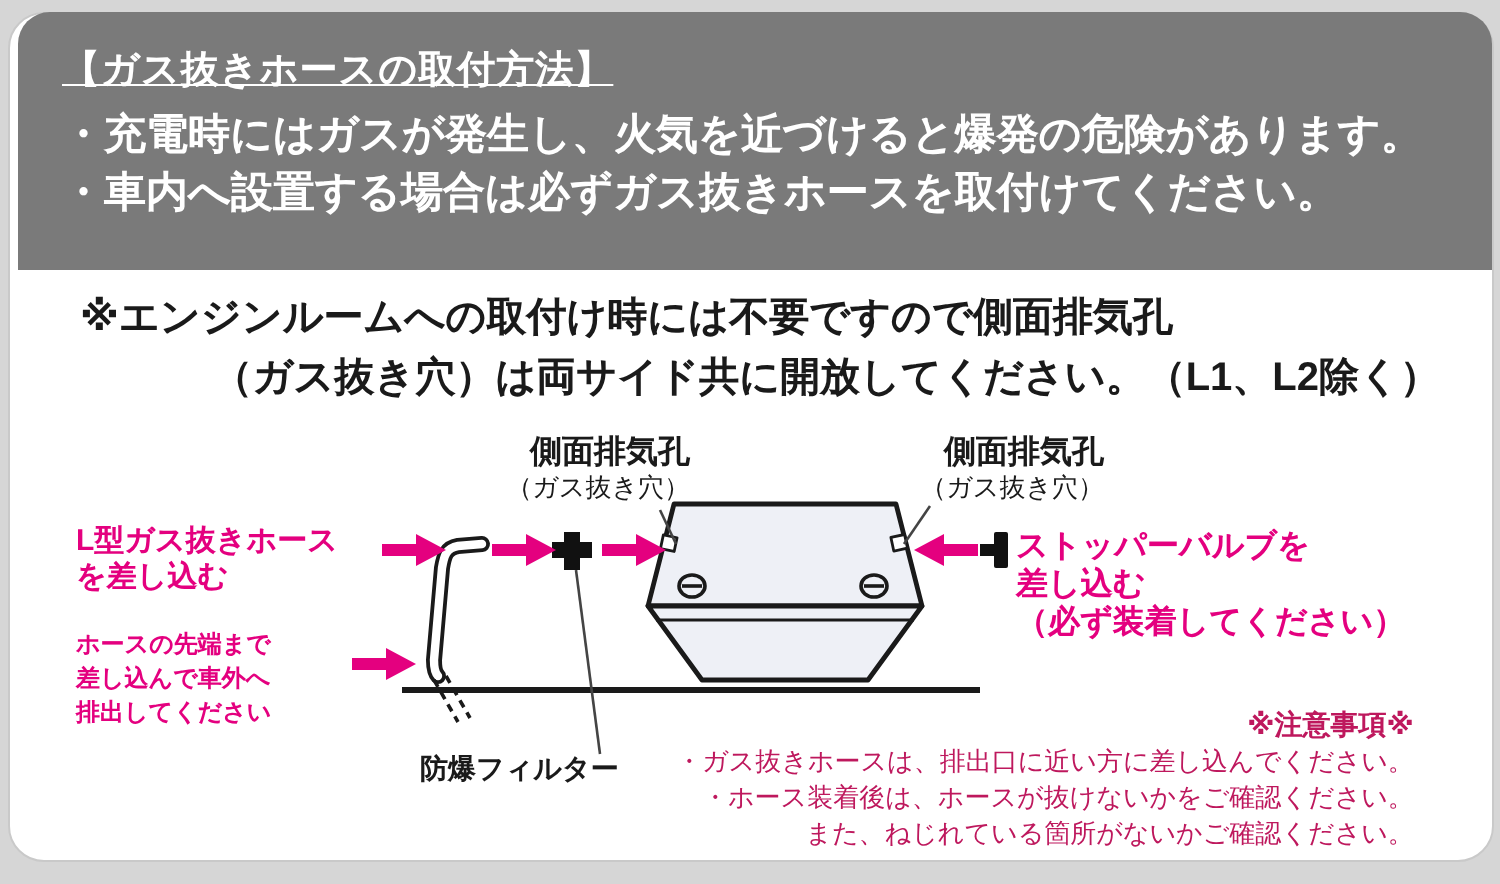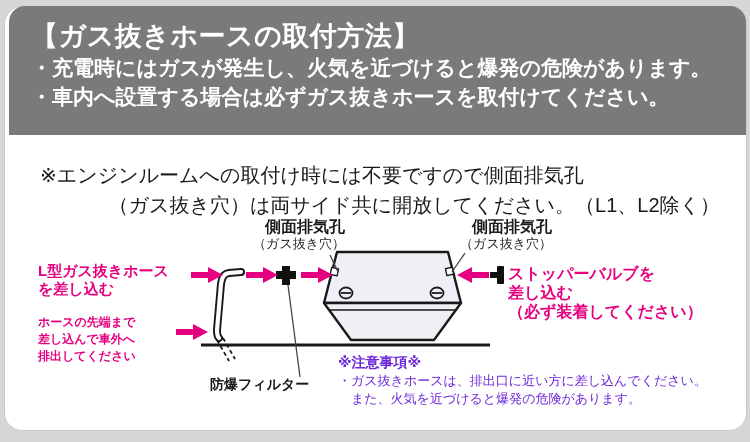--- a/index.html
+++ b/index.html
@@ -15,48 +15,48 @@
     position:absolute; left:4px; top:6px; width:743px; height:425px;
     background:#ffffff; border:1px solid #c9c9c9; border-radius:18px;
   }
 
   .header {
     position:absolute; left:9px; top:6px; width:737px; height:129px;
     background:#7a7a7a; border-radius:16px 16px 0 0;
     color:#ffffff; padding:13px 0 0 22px;
   }
   .header .title {
-    font-size:27px; font-weight:bold; letter-spacing:0.5px; line-height:34px;
+    font-size:19px; font-weight:bold; letter-spacing:0.5px; line-height:34px;text-decoration:underline;
   }
   .header .bullet {
     font-size:21px; font-weight:bold; line-height:29px; letter-spacing:0px;
   }
   .header .bullet:first-of-type { margin-top:7px; }
 
   .note {
-    position:absolute; left:40px; top:160px; width:680px;
-    color:#1a1a1a; font-weight:normal; font-size:20px; line-height:30px;
+    position:absolute; left:40px; top:144px; width:680px;
+    color:#1a1a1a; font-weight:bold; font-size:20px; line-height:30px;
   }
   .note .l2 { padding-left:14px;text-align:right; }
 
   svg.art { position:absolute; left:0; top:0; width:750px; height:442px; }
 
   .lbl { position:absolute; color:#1a1a1a; }
   .vent { text-align:right; width:112px; }
   .vent .vt { font-size:16px; font-weight:bold; line-height:18px; }
   .vent .vs { font-size:13px; line-height:15px; }
 
   .mag { color:#e4007f; font-weight:bold; }
   .hose-insert { left:38px; top:262px; font-size:15px; line-height:18px; }
   .hose-tip    { left:38px; top:314px; font-size:12px; line-height:17px; }
   .stopper-txt { left:508px; top:264px; font-size:16px; line-height:19px; }
 
   .filter-lbl { left:210px; top:376px; font-size:14px; font-weight:bold; }
 
-  .cautions { left:338px; top:353px; font-size:13px; line-height:18px; color:#6d28d9; }
+  .cautions { left:338px; top:353px; font-size:13px; line-height:18px; color:#be185d;text-align:right; }
   .cautions .ct { font-size:14px; font-weight:bold; line-height:19px; }
   .cautions .indent { padding-left:13px; }
 </style>
 </head>
 <body>
 
 <div class="stage">
 
   <div class="card"></div>
 
@@ -150,16 +150,17 @@
     <div>ストッパーバルブを</div>
     <div>差し込む</div>
     <div>（必ず装着してください）</div>
   </div>
 
   <div class="lbl filter-lbl">防爆フィルター</div>
 
   <div class="lbl cautions">
     <div class="ct">※注意事項※</div>
     <div>・ガス抜きホースは、排出口に近い方に差し込んでください。</div>
-    <div class="indent">また、火気を近づけると爆発の危険があります。</div>
+    <div>・ホース装着後は、ホースが抜けないかをご確認ください。</div>
+    <div class="indent">また、ねじれている箇所がないかご確認ください。</div>
   </div>
 
 </div>
 
 </body></html>

